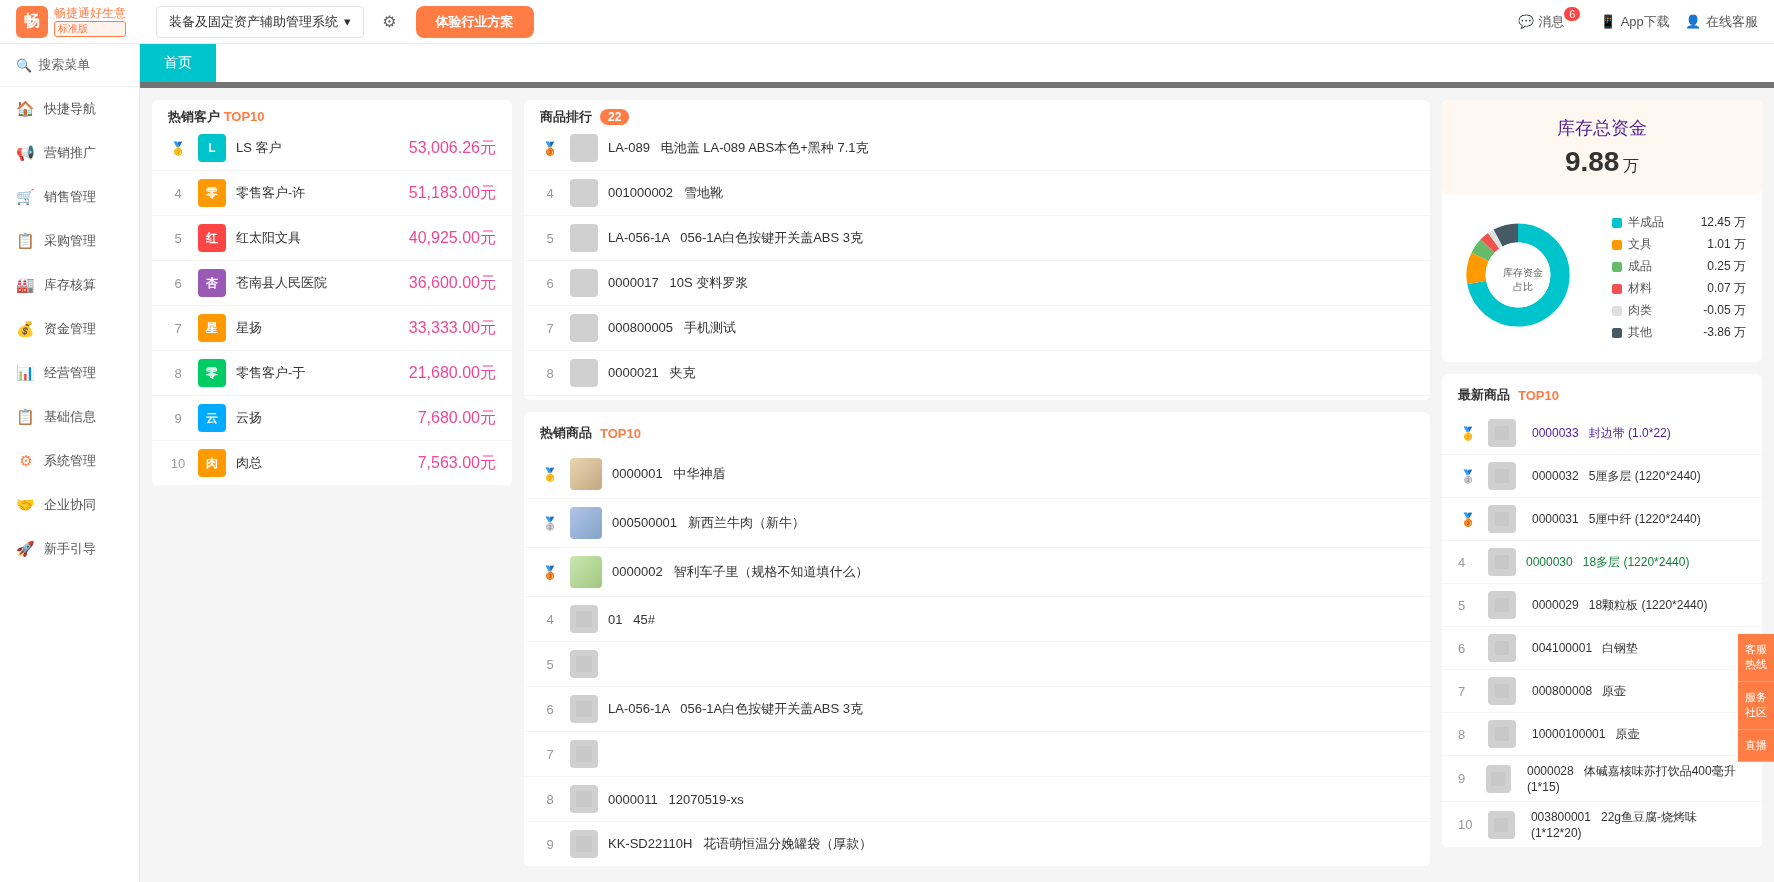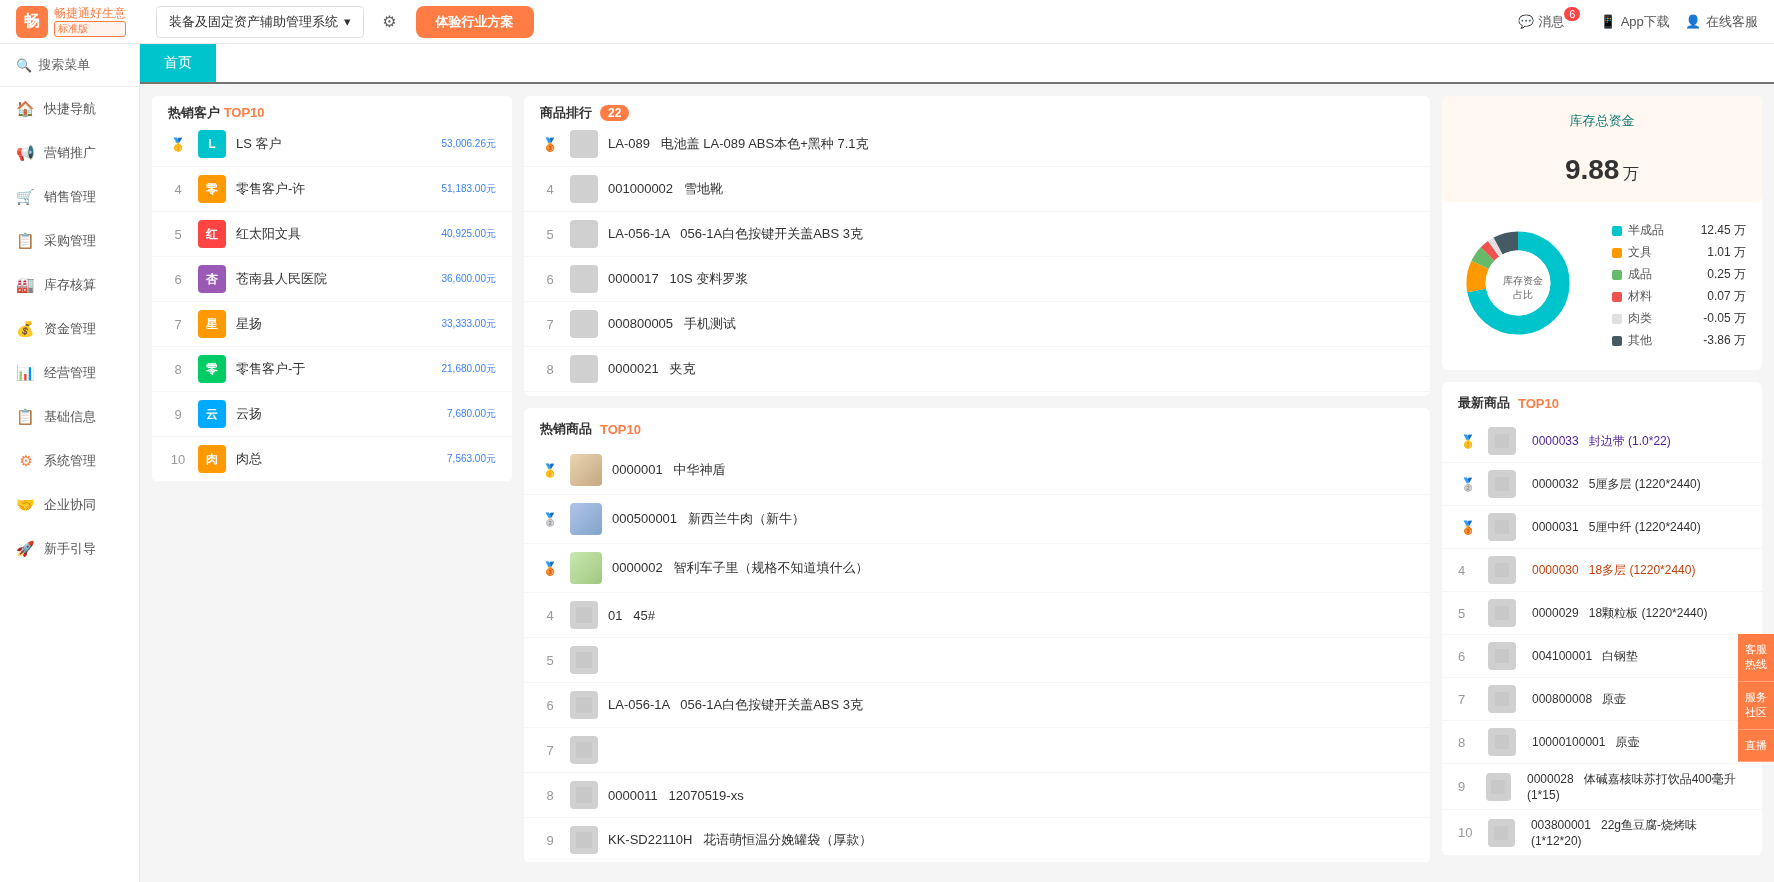--- a/index.html
+++ b/index.html
@@ -142,21 +142,21 @@
       overflow: hidden;
       display: flex;
       flex-direction: column;
     }
 
     
     .tab-bar {
       background: #fff;
       display: flex;
       align-items: center;
-      border-bottom: 2px solid #737373;
+      border-bottom: 6px solid #737373;
       flex-shrink: 0;
     }
     .tab-item {
       padding: 10px 24px;
       font-size: 14px;
       cursor: pointer;
       color: #fff;
       background: #00c4cc;
       font-weight: 500;
     }
@@ -223,21 +223,21 @@
       display: flex; align-items: center; justify-content: center;
     }
     .customer-avatar {
       width: 28px; height: 28px;
       border-radius: 4px;
       display: flex; align-items: center; justify-content: center;
       color: white; font-size: 12px; font-weight: bold;
       flex-shrink: 0;
     }
     .item-name { flex: 1; color: #333; font-size: 13px; }
-    .item-amount { color: #3b82f6; font-size: 10px; font-weight: 500; }
+    .item-amount { color: #ec4899; font-size: 16px; font-weight: 500; }
 
     
     .prod-img {
       width: 32px; height: 32px;
       background: #f0f0f0;
       border-radius: 4px;
       flex-shrink: 0;
       overflow: hidden;
       display: flex; align-items: center; justify-content: center;
     }
@@ -250,21 +250,21 @@
     }
 
     
     .inventory-total {
       background: #fff8f0;
       border-radius: 6px;
       padding: 16px;
       text-align: center;
       margin-bottom: 12px;
     }
-    .inventory-label { color: #0f766e; font-size: 13px; margin-bottom: 24px; }
+    .inventory-label { color: #4c1d95; font-size: 18px; margin-bottom: 6px; }
     .inventory-value { font-size: 28px; font-weight: bold; color: #333; }
     .inventory-unit { font-size: 16px; color: #333; }
 
     
     .donut-section {
       display: flex;
       align-items: center;
       gap: 16px;
       padding: 8px 16px 16px;
     }
@@ -744,21 +744,21 @@
               </div>
             <span style="font-size:12px; color:#333; margin-left:6px;">0000031 &nbsp; 5厘中纤 (1220*2440)</span>
           </div>
           <div class="latest-item">
             <div class="latest-num">4</div>
             <div class="gray-icon">
                 <svg viewBox="0 0 20 20" width="14" height="14">
                   <rect width="20" height="20" fill="#c8c8c8" rx="2"></rect>
                 </svg>
               </div>
-            <span style="font-size:12px; color:#c2410c; margin-left:6px;">0000030 &nbsp; 18多层 (1220*2440)</span>
+            <span style="font-size:12px; color:#15803d; margin-left:0;">0000030 &nbsp; 18多层 (1220*2440)</span>
           </div>
           <div class="latest-item">
             <div class="latest-num">5</div>
             <div class="gray-icon">
                 <svg viewBox="0 0 20 20" width="14" height="14">
                   <rect width="20" height="20" fill="#c8c8c8" rx="2"></rect>
                 </svg>
               </div>
             <span style="font-size:12px; color:#333; margin-left:6px;">0000029 &nbsp; 18颗粒板 (1220*2440)</span>
           </div>

